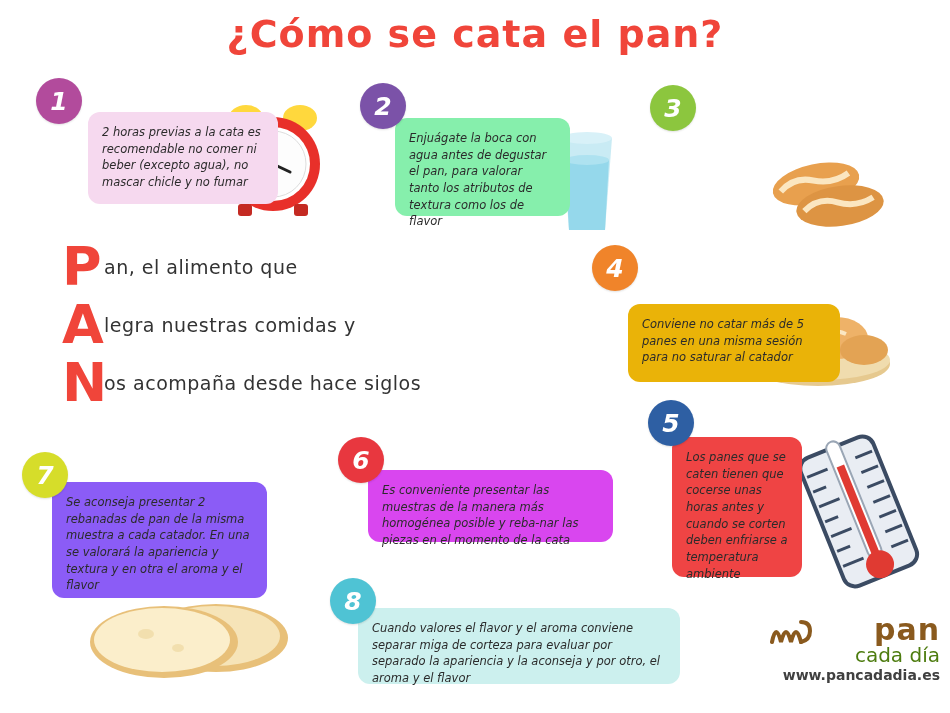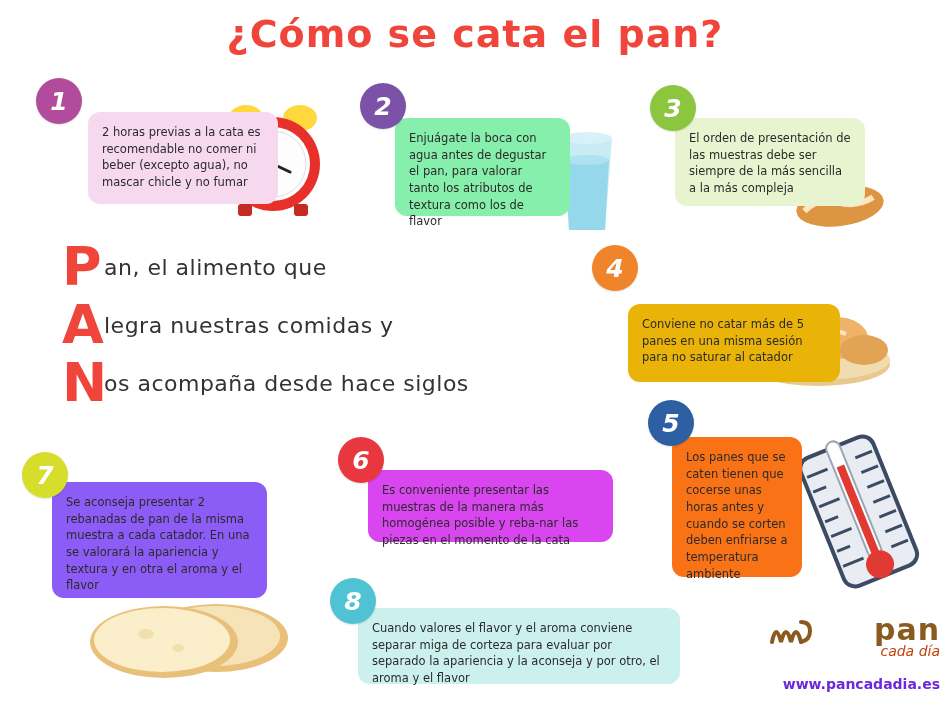--- a/index.html
+++ b/index.html
@@ -14,21 +14,21 @@
 
   
   .title{
     position:absolute;left:0;top:12px;width:950px;text-align:center;
     font-family:"DejaVu Sans", sans-serif;
     font-size:38px;font-weight:bold;color:#f0453a;letter-spacing:1px;
   }
 
   
   .card{position:absolute;border-radius:12px;padding:12px 14px;box-sizing:border-box;}
-  .card p{margin:0;font-size:11.5px;line-height:1.45;color:#2b2b2b;}
+  .card p{margin:0;font-size:11.5px;line-height:1.45;color:#2b2b2b;font-style:italic;}
 
   .badge{
     position:absolute;width:46px;height:46px;border-radius:50%;
     color:#fff;font-size:25px;font-weight:bold;
     display:flex;align-items:center;justify-content:center;
     font-style:italic;
     box-shadow:0 1px 2px rgba(0,0,0,.12);
     z-index:5;
   }
 
@@ -38,49 +38,49 @@
   
   #card2{left:395px;top:118px;width:175px;height:98px;background:#86efac;}
   #badge2{left:360px;top:83px;background:#7b52a8;}
   
   #card3{left:675px;top:118px;width:190px;height:88px;background:#e8f4cf;}
   #badge3{left:650px;top:85px;background:#8cc63e;}
   
   #card4{left:628px;top:278px;width:212px;height:78px;background:#eab308;margin-top:26px;}
   #badge4{left:592px;top:245px;background:#f0842a;}
   
-  #card5{left:672px;top:437px;width:130px;height:140px;background:#f97316;}
+  #card5{left:672px;top:437px;width:130px;height:140px;background:#ef4444;}
   #badge5{left:648px;top:400px;background:#2e5fa3;}
   
   #card6{left:368px;top:470px;width:245px;height:72px;background:#d946ef;}
   #badge6{left:338px;top:437px;background:#e8373f;}
   
   #card7{left:52px;top:482px;width:215px;height:116px;background:#8b5cf6;}
   #badge7{left:22px;top:452px;background:#d6dd2a;}
   
   #card8{left:358px;top:608px;width:322px;height:76px;background:#ccf0ee;}
   #badge8{left:330px;top:578px;background:#4fc3d4;}
 
   
   .acro{position:absolute;left:62px;top:238px;width:600px;}
   .acro-row{display:flex;align-items:center;height:58px;}
   .acro-letter{
     font-family:"DejaVu Sans", sans-serif;
     font-size:54px;font-weight:bold;color:#f0453a;width:42px;line-height:1;
   }
   .acro-text{
     font-family:"DejaVu Sans", sans-serif;
-    font-size:22px;color:#333;letter-spacing:.5px;
+    font-size:19px;color:#333;letter-spacing:.5px;
   }
 
   
   .logo{position:absolute;left:770px;top:612px;width:170px;text-align:right;}
   .logo-name{font-size:30px;color:#8a5a1e;font-weight:bold;letter-spacing:1px;}
-  .logo-sub{font-size:14px;color:#c2410c;font-style:italic;margin-left:42px;margin-top:-4px;}
-  .logo-url{font-size:14px;color:#6d28d9;font-weight:bold;margin-top:17px;}
+  .logo-sub{font-size:20px;color:#4d7c0f;margin-left:42px;margin-top:-4px;}
+  .logo-url{font-size:14px;color:#404040;font-weight:bold;margin-top:0;}
 
   
   .ill{position:absolute;}
 </style>
 </head>
 <body>
 
 <div id="stage">
 
   <div class="title">¿Cómo se cata el pan?</div>
@@ -115,23 +115,20 @@
   </div>
   <div class="badge" id="badge2">2</div>
 
   <svg class="ill" style="left:768px;top:150px;" width="118" height="80" viewBox="0 0 118 80">
     <ellipse cx="48" cy="34" rx="44" ry="20" fill="#e8a04e" transform="rotate(-12 48 34)"></ellipse>
     <path d="M12 34 q16 -12 34 -4 q18 8 36 0" stroke="#fbe6c0" stroke-width="6" fill="none" transform="rotate(-12 48 34)"></path>
     <ellipse cx="72" cy="56" rx="44" ry="20" fill="#dd9443" transform="rotate(-8 72 56)"></ellipse>
     <path d="M36 56 q16 -12 34 -4 q18 8 36 0" stroke="#fbe6c0" stroke-width="6" fill="none" transform="rotate(-8 72 56)"></path>
   </svg>
 
-  <div class="card" id="card3">
-    <p>El orden de presentación de las muestras debe ser siempre de la más sencilla a la más compleja</p>
-  </div>
   <div class="badge" id="badge3">3</div>
 
   <svg class="ill" style="left:740px;top:300px;" width="160" height="90" viewBox="0 0 160 90">
     <ellipse cx="78" cy="64" rx="72" ry="22" fill="#e6c98f"></ellipse>
     <ellipse cx="78" cy="60" rx="72" ry="20" fill="#f0dcae"></ellipse>
     <ellipse cx="52" cy="42" rx="30" ry="19" fill="#e3a354"></ellipse>
     <ellipse cx="96" cy="38" rx="32" ry="21" fill="#eeb268"></ellipse>
     <ellipse cx="124" cy="50" rx="24" ry="15" fill="#e3a354"></ellipse>
     <path d="M26 42 q14 -9 28 -3" stroke="#fbe7c2" stroke-width="4" fill="none"></path>
     <path d="M70 36 q18 -10 36 -2" stroke="#fbe7c2" stroke-width="4" fill="none"></path>

